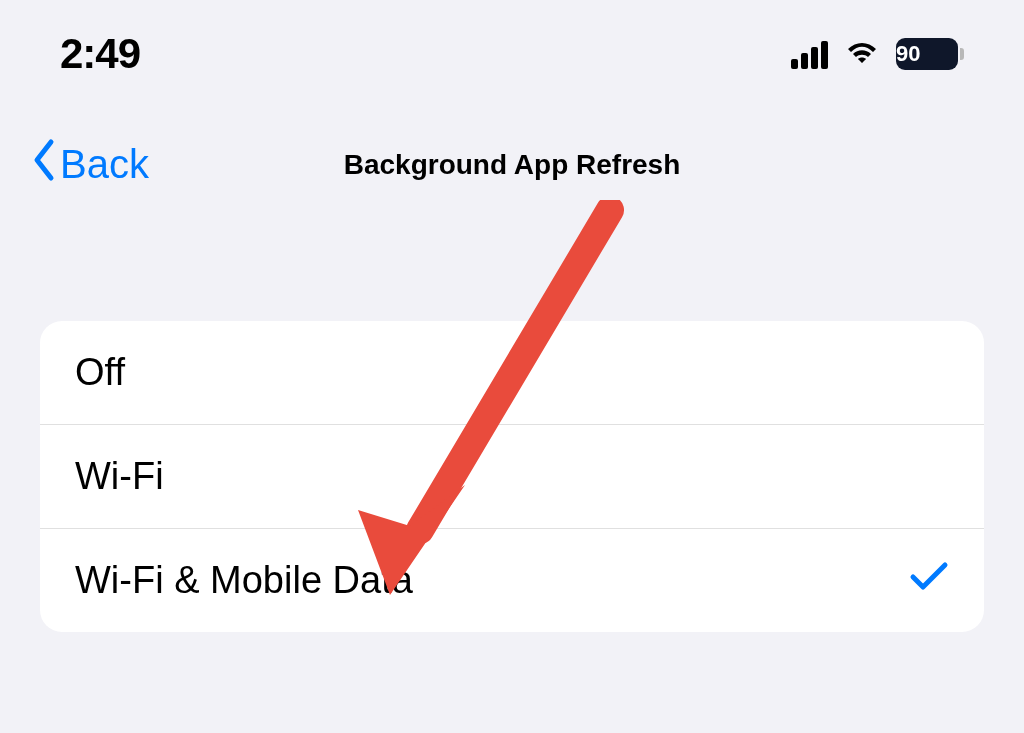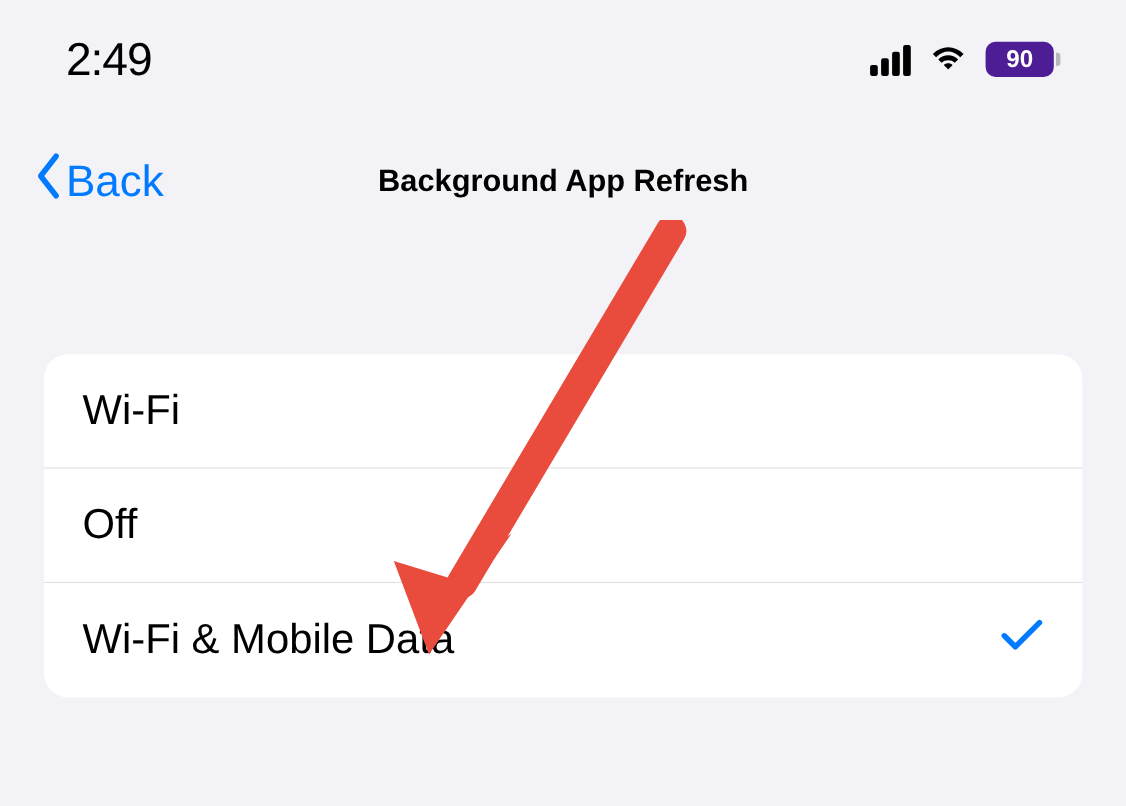--- a/index.html
+++ b/index.html
@@ -16,21 +16,21 @@
       position: relative;
     }
     .status-bar {
       display: flex;
       justify-content: space-between;
       align-items: center;
       padding: 30px 60px 20px 60px;
     }
     .time {
       font-size: 42px;
-      font-weight: 400;
+      font-weight: 700;
       color: #000;
       letter-spacing: -1px;
     }
     .status-icons {
       display: flex;
       align-items: center;
       gap: 14px;
     }
     .cellular-icon {
       display: flex;
@@ -51,25 +51,24 @@
       width: 40px;
       height: 30px;
     }
     .battery {
       display: inline-flex;
       align-items: center;
     }
     .battery-body {
       width: 62px;
       height: 32px;
-      background: #4c1d95;
+      background: #0f172a;
       border-radius: 9px;
       display: flex;
       align-items: center;
-      justify-content: center;
       position: relative;
     }
     .battery-level {
       color: #fff;
       font-size: 22px;
       font-weight: 700;
     }
     .battery-tip {
       width: 4px;
       height: 12px;
@@ -174,24 +173,24 @@
         <path d="M18 4 L4 22 L18 40" stroke="#007aff" stroke-width="5" stroke-linecap="round" stroke-linejoin="round"></path>
       </svg>
     </span>
     <span>Back</span>
   </div>
   <div class="nav-title">Background App Refresh</div>
 </div>
 
 <div class="list-container">
   <div class="list-item">
+    <span>Off</span>
+  </div>
+  <div class="list-item">
     <span>Wi-Fi</span>
-  </div>
-  <div class="list-item">
-    <span>Off</span>
   </div>
   <div class="list-item">
     <span>Wi-Fi &amp; Mobile Data</span>
     <span class="checkmark">
       <svg viewBox="0 0 40 34" fill="none">
         <path d="M4 18 L14 28 L36 6" stroke="#007aff" stroke-width="5" stroke-linecap="round" stroke-linejoin="round"></path>
       </svg>
     </span>
   </div>
 </div>

